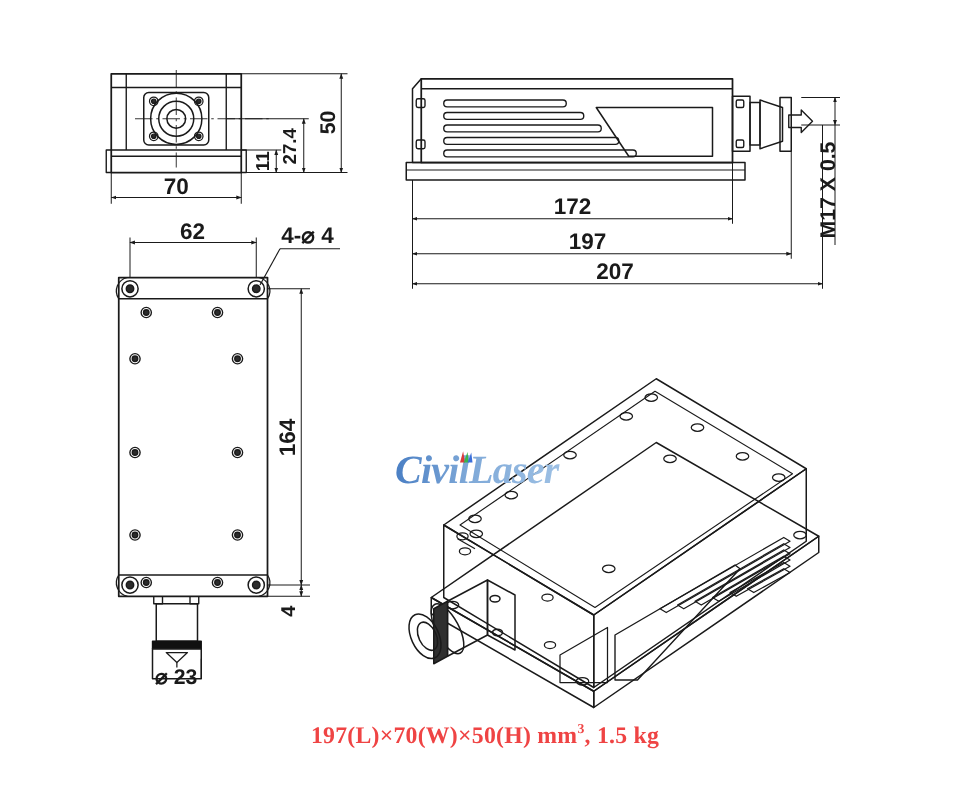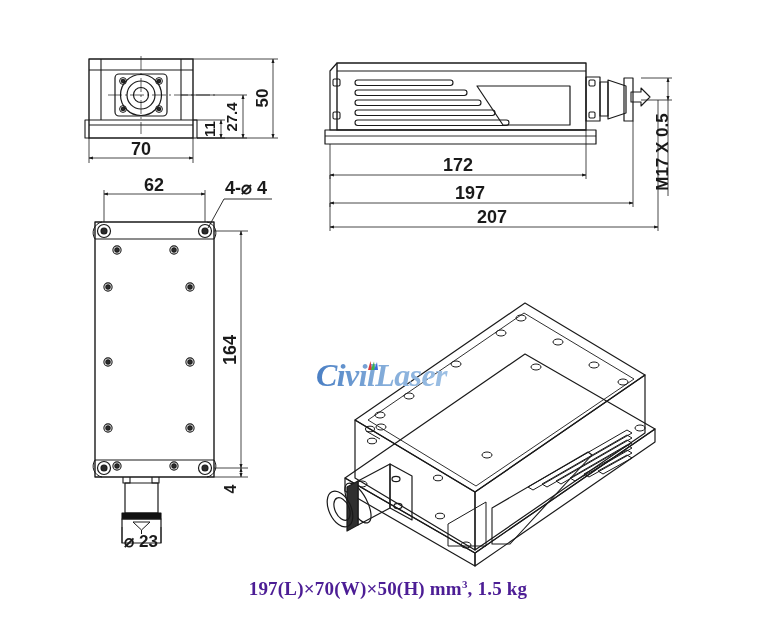--- a/index.html
+++ b/index.html
@@ -31,21 +31,21 @@
   }
   .cap {
     position: absolute;
     left: 0;
     top: 578px;
     width: 776px;
     text-align: center;
     font-family: "Liberation Serif", serif;
     font-weight: bold;
     font-size: 19px;
-    color: #4c1d95;
+    color: #ef4444;
     letter-spacing: 0.2px;
   }
   .cap sup { font-size: 11px; }
   .wm {
     position: absolute;
     left: 316px;
     top: 356px;
     font-family: "Liberation Serif", serif;
     font-style: italic;
     font-weight: bold;

